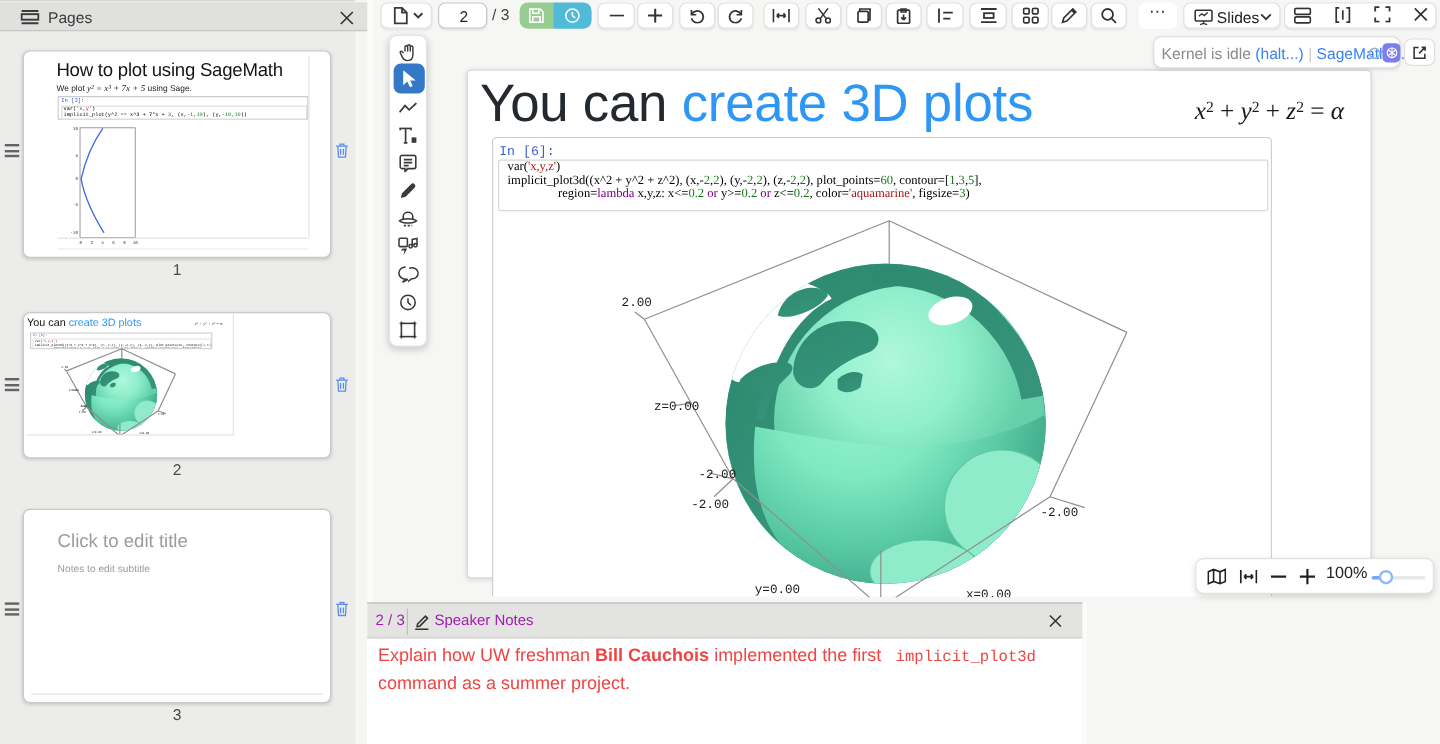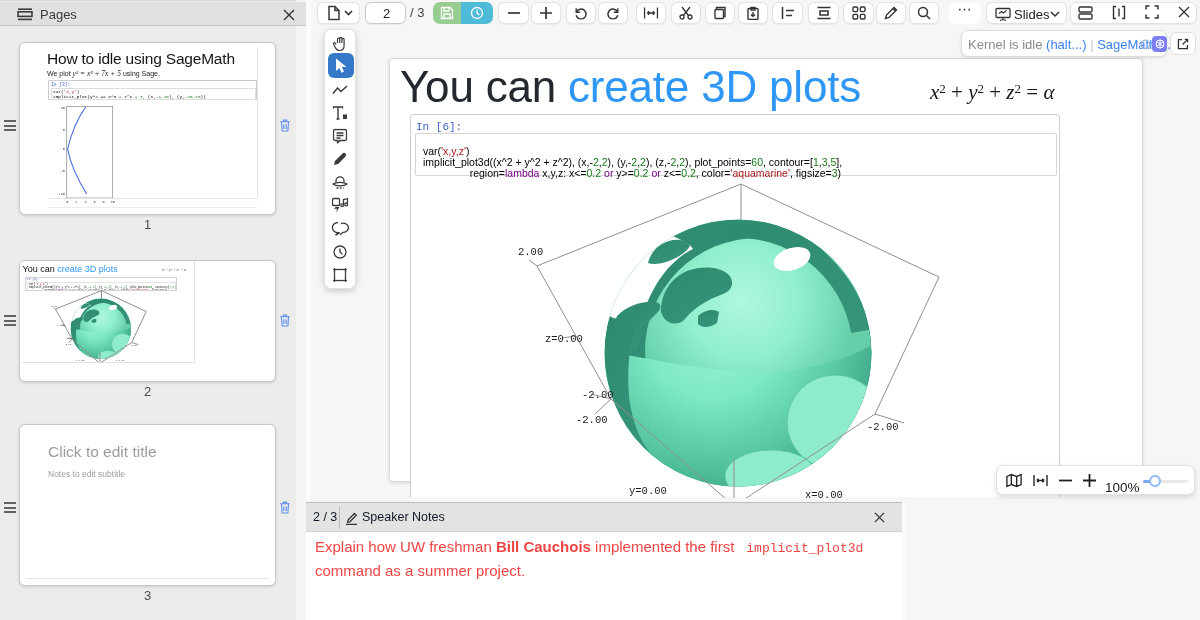--- a/index.html
+++ b/index.html
@@ -18,35 +18,35 @@
 .trash{position:absolute;left:279px;width:12px;height:13px}
 
 .tbtn{position:absolute;top:2px;height:22px;background:#fff;border:1px solid #e2e2e0;border-radius:6px;box-shadow:0 1px 1px rgba(0,0,0,.05)}
 .tbtn svg{position:absolute;left:50%;top:50%;transform:translate(-50%,-50%)}
 
 #palette{position:absolute;left:324px;top:29px;width:32px;height:260px;background:#fff;border:1px solid #e4e4e2;border-radius:7px;box-shadow:0 2px 6px rgba(0,0,0,.18)}
 .pic{position:absolute;left:50%;transform:translate(-50%,-50%)}
 #page{position:absolute;left:388.5px;top:58px;width:754.5px;height:424px;background:#fff;border:1px solid #d9d9d7;border-radius:4px;box-shadow:0 1px 4px rgba(0,0,0,.12)}
 #ptitle{position:absolute;left:400px;top:65px;font-size:44px;line-height:44px;letter-spacing:-.2px;color:#24292f;white-space:nowrap}
 #ptitle .bl{color:#2e96f5}
-#formula{position:absolute;left:930px;top:80px;width:190px;font-family:"Liberation Serif",serif;font-size:21px;color:#16181d;white-space:nowrap}
+#formula{position:absolute;left:930px;top:80px;width:190px;text-align:right;font-family:"Liberation Serif",serif;font-size:21px;color:#16181d;white-space:nowrap}
 #formula i{font-style:italic}
 #formula sup{font-size:13px;vertical-align:6px}
 #cell{position:absolute;left:410px;top:114px;width:650px;height:383px;background:#fff;border:1px solid #cfcfcd;border-bottom:none;border-radius:4px 4px 0 0}
 #inprompt{position:absolute;left:5px;top:6px;font-family:"Liberation Mono",monospace;font-size:11px;color:#3b5fc8}
-#codebox{position:absolute;left:4px;top:18px;width:642px;height:43px;background:#fff;border:1px solid #d6d6d4;border-radius:2px;font-family:Liberation Sans, sans-serif;font-size:10.5px;line-height:11px;padding:12px 0 0 7px;color:#000;white-space:pre}
+#codebox{position:absolute;left:4px;top:18px;width:642px;height:43px;background:#fff;border:1px solid #d6d6d4;border-radius:2px;font-family:Liberation Serif, serif;font-size:10.5px;line-height:11px;padding:0 0 0 7px;color:#000;white-space:pre}
 #codebox .s{color:#a81818}.nu{color:#157a15}.kw{color:#770088}
 #plotwrap{position:absolute;left:0;top:66px;width:649px;height:317px;overflow:hidden}
 
 #kbar{position:absolute;left:961px;top:30px;width:206px;height:27px;background:#fff;border:1px solid #dededc;border-radius:7px;box-shadow:0 1px 3px rgba(0,0,0,.1);font-size:12.5px;color:#8a8a8a}
 #kext{position:absolute;left:1170px;top:32px;width:26px;height:23px;background:#fff;border:1px solid #dededc;border-radius:6px}
 
 #zbar{position:absolute;left:996px;top:465px;width:199px;height:30px;background:#fff;border:1px solid #e2e2e0;border-radius:7px;box-shadow:0 2px 5px rgba(0,0,0,.14)}
 
-.panel-h{position:absolute;height:30px;background:#e3e3e1;border-top:1px solid #bcbcba;border-bottom:1px solid #d2d2d0;font-size:12.5px;color:#0f172a}
+.panel-h{position:absolute;height:30px;background:#e3e3e1;border-top:1px solid #bcbcba;border-bottom:1px solid #d2d2d0;font-size:12.5px;color:#a21caf}
 #notes{position:absolute;left:306px;top:502px;width:596px;height:118px;background:#fff}
 #toc{position:absolute;left:906px;top:502px;width:294px;height:118px;background:#fff}
 .notetext{font-size:15px;color:#ef4444}
 .toclink{font-size:15.5px;font-weight:bold;color:#1673e6}
 </style>
 </head>
 <body>
 <div id="app">
 <div id="canvas"></div>
 <div class="abs" style="left:306px;top:0;width:5px;height:620px;background:#fbfbfa"></div>
@@ -254,21 +254,21 @@
           <path d="M1,1.2h14"></path>
           <rect x="1" y="3.8" width="14" height="4.6"></rect>
           <path d="M1,11.4h14"></path>
         </svg>
     <span class="ttl">Pages</span>
     <svg class="abs" style="left:283px;top:7px" width="12" height="12" viewBox="0 0 12 12" stroke="#333" stroke-width="1.4">
           <path d="M1,1L11,11M11,1L1,11"></path>
         </svg>
   </div>
   <div class="card" id="card1" style="top:41px;height:173px">
-    <div style="position:absolute;left:27px;top:7px;font-size:15.5px;font-weight:500;letter-spacing:-0.2px;color:#151515;white-space:nowrap">How to idle using SageMath</div>
+    <div style="position:absolute;left:27px;top:7px;font-size:15.5px;font-weight:500;letter-spacing:-0.2px;color:#151515;white-space:nowrap">How to plot using SageMath</div>
     <div style="position:absolute;left:27px;top:26px;font-size:7px;color:#222;white-space:nowrap">We plot <i style="font-family:'Liberation Serif',serif;font-size:7.5px">y² = x³ + 7x + 5</i> using Sage.</div>
     <div style="position:absolute;left:28px;top:37px;width:209px;height:20px;border:1px solid #ccc;border-radius:1px;font-family:'Liberation Mono',monospace">
       <div style="position:absolute;left:2px;top:1px;font-size:4.6px;color:#3b5fc8">In [3]:</div>
       <div style="position:absolute;left:1.5px;top:7px;width:205px;height:12px;border:1px solid #ddd;font-size:4.4px;line-height:5px;color:#000;white-space:pre;padding-left:1.5px"><span>var(</span><span style="color:#a81818">'x,y'</span>)
 implicit_plot(y^2 == x^3 + 7*x + <span style="color:#157a15">3</span>, (x,<span style="color:#157a15">-1,10</span>), (y,<span style="color:#157a15">-10,10</span>))</div>
     </div>
     <svg style="position:absolute;left:36px;top:61px" width="62" height="101" viewBox="0 0 62 101">
       <rect x="10.7" y="2.5" width="46" height="91.5" fill="#fff" stroke="#888" stroke-width="0.7"></rect>
       <g font-family="Liberation Mono,monospace" font-size="3.6" fill="#333" text-anchor="end">
         <text x="9" y="4.5">10</text>
@@ -436,18 +436,18 @@
       </svg>
   <svg class="abs" style="left:36px;top:8px" width="15" height="13" viewBox="0 0 16 14" fill="none" stroke="#222" stroke-width="1.5">
         <path d="M1,1v12M15,1v12M4,7h8M4,7l2,-2M4,7l2,2M12,7l-2,-2M12,7l-2,2"></path>
       </svg>
   <svg class="abs" style="left:62px;top:13px" width="13" height="3" viewBox="0 0 13 3" stroke="#222" stroke-width="1.8">
         <path d="M0,1.5h13"></path>
       </svg>
   <svg class="abs" style="left:86px;top:8px" width="13" height="13" viewBox="0 0 13 13" stroke="#222" stroke-width="1.8">
         <path d="M0,6.5h13M6.5,0v13"></path>
       </svg>
-  <span class="abs" style="left:108px;top:14px;font-size:13.5px;color:#222">100%</span>
+  <span class="abs" style="left:108px;top:4px;font-size:13.5px;color:#222">100%</span>
   <div class="abs" style="left:146px;top:14px;width:45px;height:2.5px;background:#e8e8e6;border-radius:2px"></div>
   <div class="abs" style="left:146px;top:14px;width:10px;height:2.5px;background:#77a7f7;border-radius:2px"></div>
   <div class="abs" style="left:152px;top:9px;width:12px;height:12px;background:#fff;border:2px solid #8fb8f8;border-radius:50%"></div>
 </div>
 </div>
 
 </body></html>

